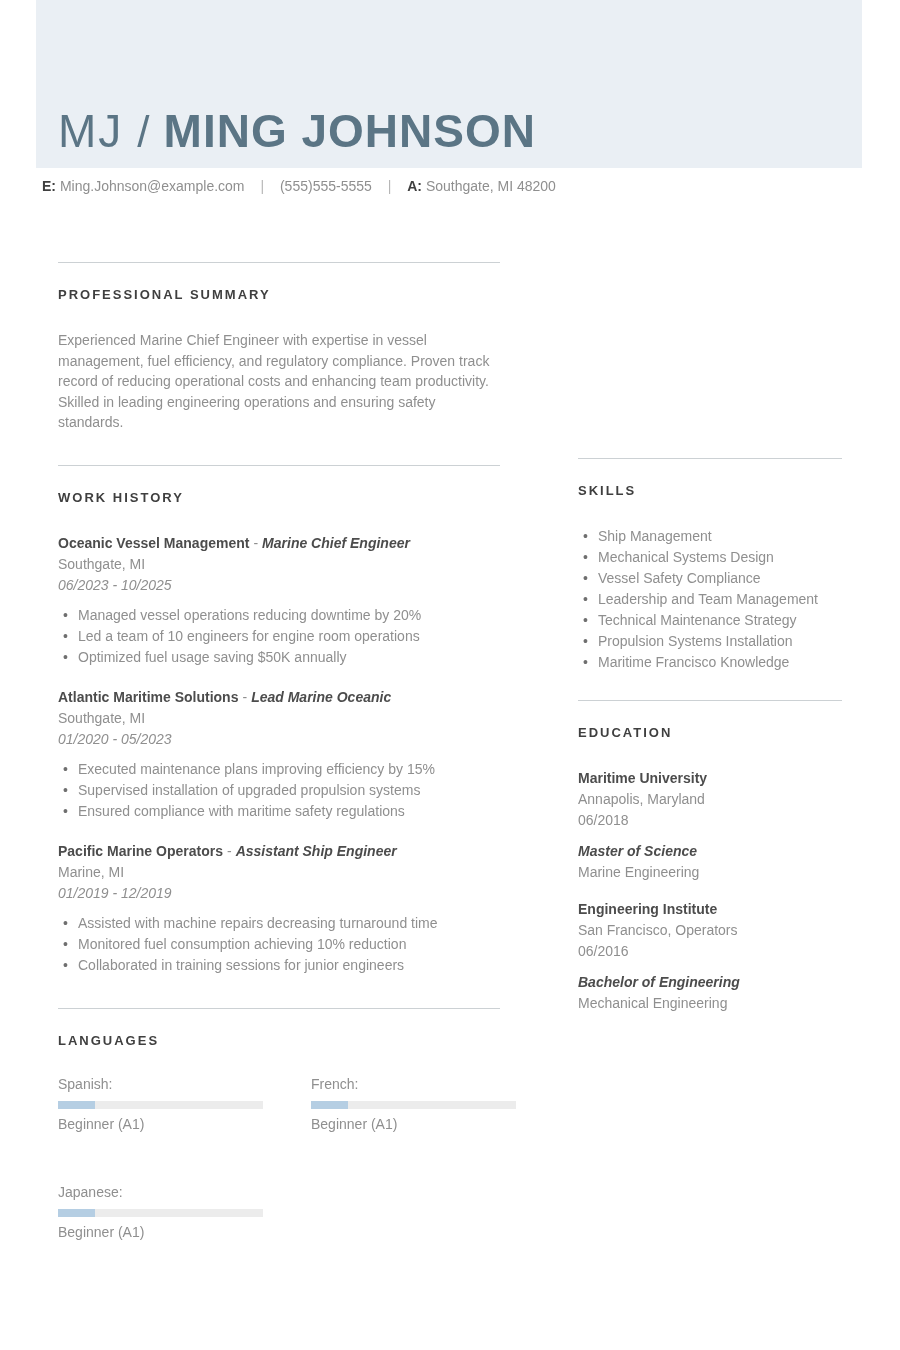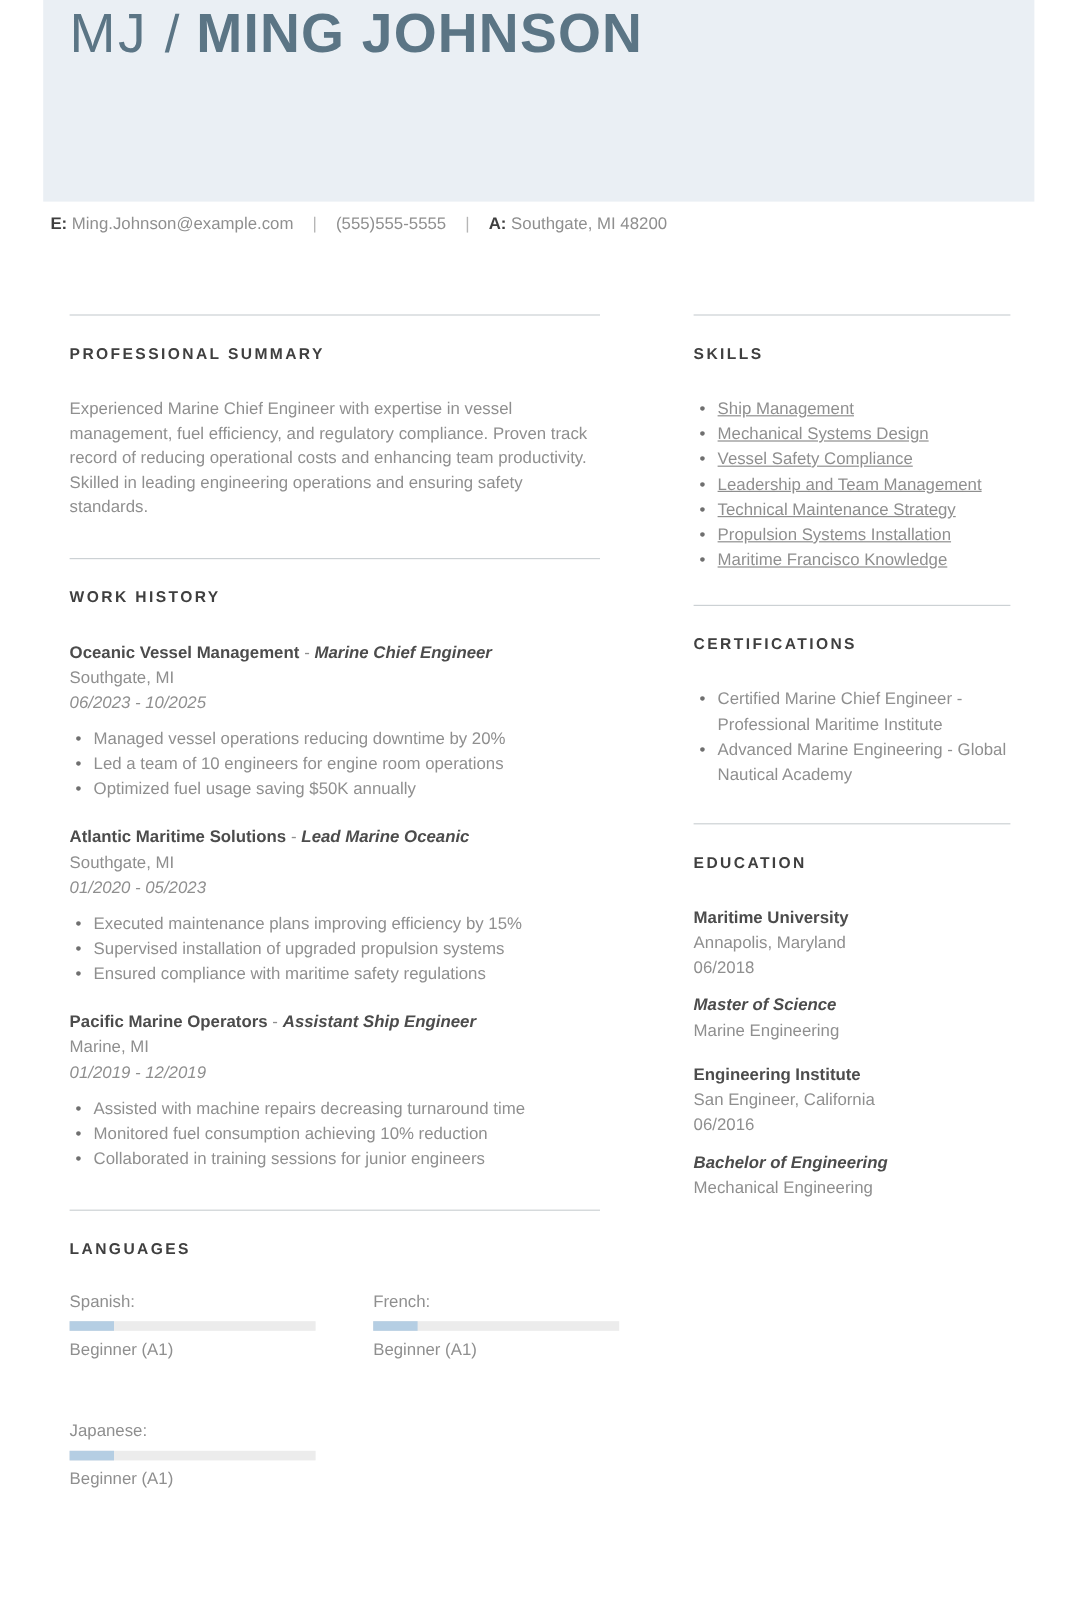--- a/index.html
+++ b/index.html
@@ -10,22 +10,22 @@
     font-family:"Liberation Sans", sans-serif;
     color:#8f8f8f;
     overflow:hidden;
   }
   
   .band {
     position:absolute; left:36px; top:0;
     width:826px; height:168px;
     background:#eaeff4;
     box-sizing:border-box;
-    display:flex; align-items:flex-start;
-    padding:4px 0 14px 22px;
+    display:flex; align-items:flex-end;
+    padding:16px 0 14px 22px;
   }
   .name-row { line-height:1; white-space:nowrap; }
   .initials {
     font-size:46px; font-weight:400; color:#5b7585; letter-spacing:2px;
   }
   .slash {
     font-size:44px; font-weight:400; color:#5b7585; margin:0 14px;
   }
   .full-name {
     font-size:46px; font-weight:700; color:#5b7585; letter-spacing:1px;
@@ -33,21 +33,21 @@
   
   .contact {
     position:absolute; left:42px; top:178px;
     font-size:14px; color:#8f8f8f; white-space:nowrap;
   }
   .contact .lbl { font-weight:700; color:#3f3f3f; }
   .contact .sep { color:#b6b6b6; margin:0 12px; }
   
   .columns {
     position:absolute; left:58px; top:262px;
-    display:flex; align-items:flex-start;
+    display:flex; align-items:center;
   }
   .col-left  { width:442px; margin-right:78px; }
   .col-right { width:264px; }
   hr.divider {
     border:none; border-top:1px solid #ccd1d4; margin:0;
   }
   h2.section-heading {
     font-size:13px; font-weight:700; color:#3f3f3f;
     letter-spacing:2px; margin:24px 0 0 0;
   }
@@ -202,63 +202,53 @@
         </div>
       </section>
 
     </div>
 
     <div class="col-right">
 
       <section>
         <hr class="divider">
         <h2 class="section-heading">SKILLS</h2>
-        <div class="section-body" style="margin-bottom:27px;text-decoration:underline;">
+        <div class="section-body" style="margin-bottom:27px;">
           <ul class="bullets tight">
             <li>Ship Management</li>
             <li>Mechanical Systems Design</li>
             <li>Vessel Safety Compliance</li>
             <li>Leadership and Team Management</li>
             <li>Technical Maintenance Strategy</li>
             <li>Propulsion Systems Installation</li>
             <li>Maritime Francisco Knowledge</li>
           </ul>
         </div>
       </section>
 
-      <section>
-        <hr class="divider">
-        <h2 class="section-heading">CERTIFICATIONS</h2>
-        <div class="section-body" style="margin-bottom:30px;">
-          <ul class="bullets tight">
-            <li>Certified Marine Chief Engineer - Professional Maritime Institute</li>
-            <li>Advanced Marine Engineering - Global Nautical Academy</li>
-          </ul>
-        </div>
-      </section>
 
       <section>
         <hr class="divider">
         <h2 class="section-heading">EDUCATION</h2>
         <div class="section-body">
 
           <div class="edu-entry">
             <div class="edu-school">Maritime University</div>
             <div class="edu-sub">Annapolis, Maryland</div>
             <div class="edu-sub">06/2018</div>
           </div>
 
           <div class="edu-entry degree">
             <div class="edu-degree">Master of Science</div>
             <div class="edu-sub">Marine Engineering</div>
           </div>
 
           <div class="edu-entry">
             <div class="edu-school">Engineering Institute</div>
-            <div class="edu-sub">San Engineer, California</div>
+            <div class="edu-sub">San Francisco, Operators</div>
             <div class="edu-sub">06/2016</div>
           </div>
 
           <div class="edu-entry degree">
             <div class="edu-degree">Bachelor of Engineering</div>
             <div class="edu-sub">Mechanical Engineering</div>
           </div>
 
         </div>
       </section>

